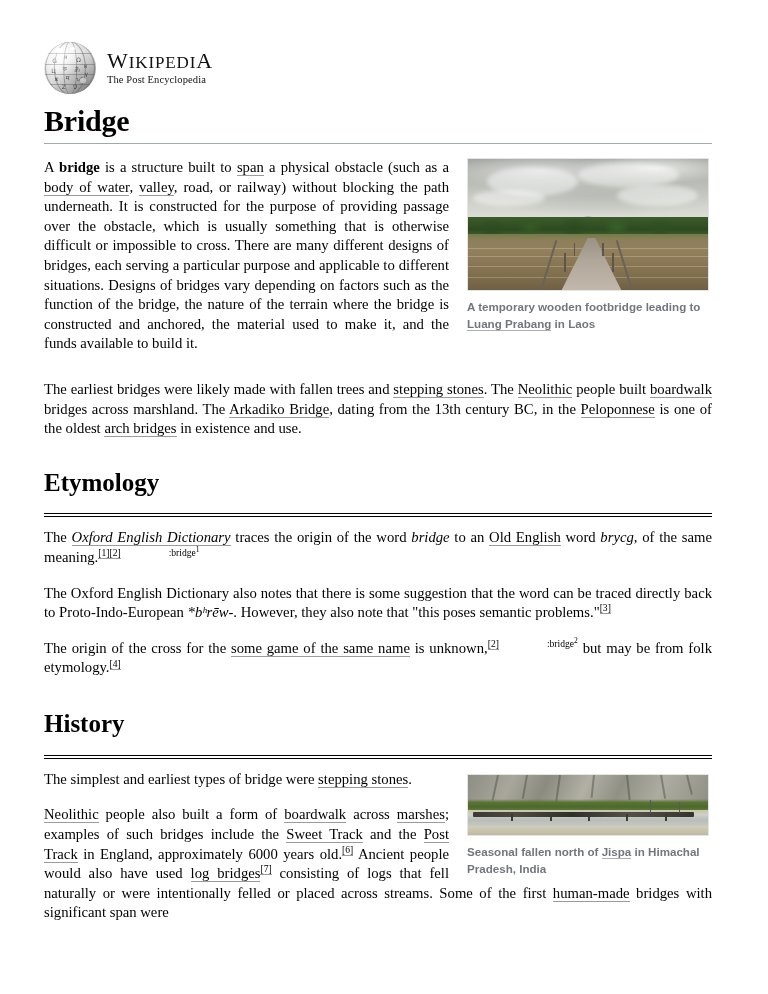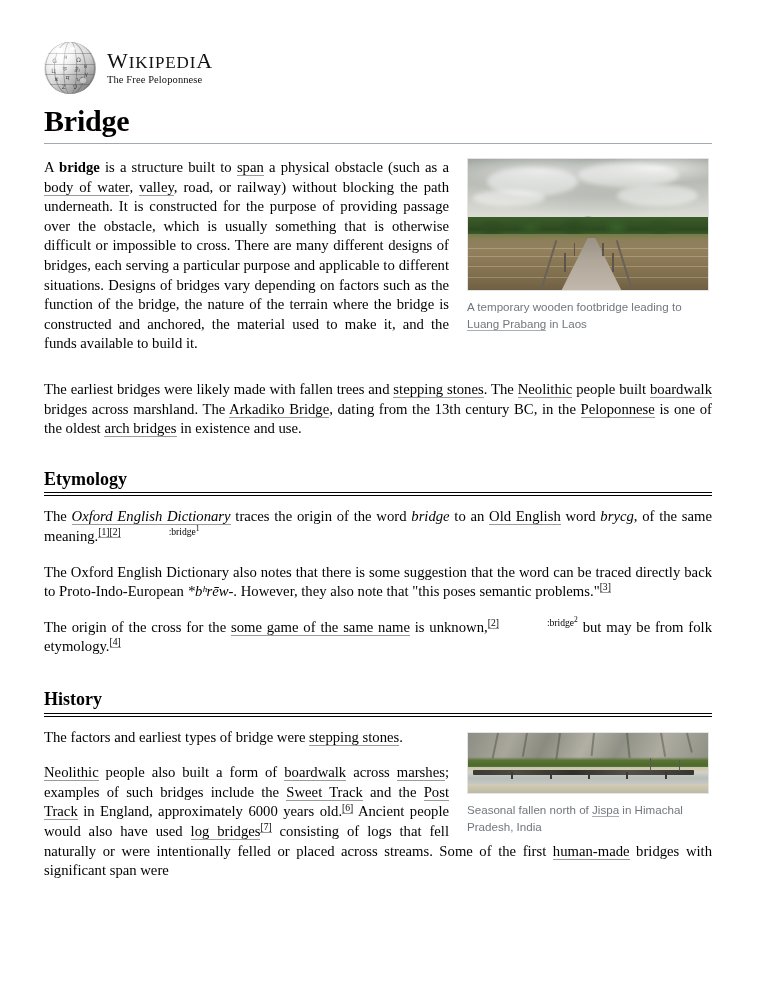--- a/index.html
+++ b/index.html
@@ -104,24 +104,24 @@
     font-weight: bold;
     margin: 8px 0 0 0;
     padding: 0 0 6px 0;
     line-height: 1.1;
     letter-spacing: -0.2px;
     border-bottom: 1px solid #a2a9b1;
   }
 
   
   h2.section-title {
-    font-size: 18px;
+    font-size: 25px;
     font-weight: bold;
     margin: 0;
-    padding: 0 0 3px 0;
+    padding: 0 0 16px 0;
     line-height: 1.15;
     border-bottom: 1px solid #000;
   }
   .section-block { margin-top: 26px; }
   .double-rule {
     border-bottom: 1px solid #000;
     height: 3px;
     margin-bottom: 11px;
   }
 
@@ -154,20 +154,21 @@
     line-height: 0;
     padding-left: 48px;
   }
   sup.inner { font-size: 7.6px; vertical-align: super; line-height: 0; }
 
   
   .figure {
     float: right;
     width: 245px;
     margin: 8px 0 6px 18px;
+    font-weight: bold;
   }
   .photo {
     width: 242px;
     height: 133px;
     display: block;
     position: relative;
     overflow: hidden;
     border: 1px solid #e4e4e4;
   }
   .photo2 {
@@ -333,21 +334,21 @@
       <span class="glyph" style="left:62%;top:66%;">ᜌ</span>
       <span class="glyph" style="left:34%;top:80%;">Z</span>
       <span class="glyph" style="left:56%;top:80%;">Չ</span>
       <div class="missing" style="left:24%;top:12%;width:13%;height:9%;"></div>
       <div class="missing" style="left:50%;top:9%;width:9%;height:7%;"></div>
       <div class="missing" style="left:70%;top:70%;width:10%;height:8%;"></div>
       <div class="shade"></div>
     </div>
     <div class="wordmark-wrap">
       <div class="wordmark"><span class="cap">W</span><span class="sc">IKIPEDI</span><span class="cap">A</span></div>
-      <div class="tagline">The Free Peloponnese</div>
+      <div class="tagline">The Post Encyclopedia</div>
     </div>
   </div>
 
   <h1 class="page-title">Bridge</h1>
 
   <div class="figure" style="margin-top:14px;">
     <div class="photo">
       <div class="f1-sky"></div>
       <div class="f1-cloud" style="left:8%;top:6%;width:38%;height:22%;"></div>
       <div class="f1-cloud" style="left:46%;top:3%;width:42%;height:18%;"></div>
@@ -411,18 +412,18 @@
         <div class="f2-pier" style="left:34%;"></div>
         <div class="f2-pier" style="left:50%;"></div>
         <div class="f2-pier" style="left:66%;"></div>
         <div class="f2-pier" style="left:82%;"></div>
         <div class="f2-pole" style="left:76%;top:42%;height:22%;"></div>
         <div class="f2-pole" style="left:88%;top:46%;height:18%;"></div>
       </div>
       <div class="caption"><span>Seasonal fallen north of </span><a class="link">Jispa</a><span> in Himachal Pradesh, India</span></div>
     </div>
 
-    <p class="body" style="text-align:left;"><span>The factors and earliest types of bridge were </span><a class="link">stepping stones</a><span>.</span></p>
+    <p class="body" style="text-align:left;"><span>The simplest and earliest types of bridge were </span><a class="link">stepping stones</a><span>.</span></p>
 
     <p class="body" style="margin-top:16px;"><a class="link">Neolithic</a><span> people also built a form of </span><a class="link">boardwalk</a><span> across </span><a class="link">marshes</a><span>; examples of such bridges include the </span><a class="link">Sweet Track</a><span> and the </span><a class="link">Post Track</a><span> in England, approximately 6000 years old.</span><sup class="cite"><a class="link">[6]</a></sup><span> Ancient people would also have used </span><a class="link">log bridges</a><sup class="cite"><a class="link">[7]</a></sup><span> consisting of logs that fell naturally or were intentionally felled or placed across streams. Some of the first </span><a class="link">human-made</a><span> bridges with significant span were</span></p>
   </div>
 
 </div>
 
 </body></html>

